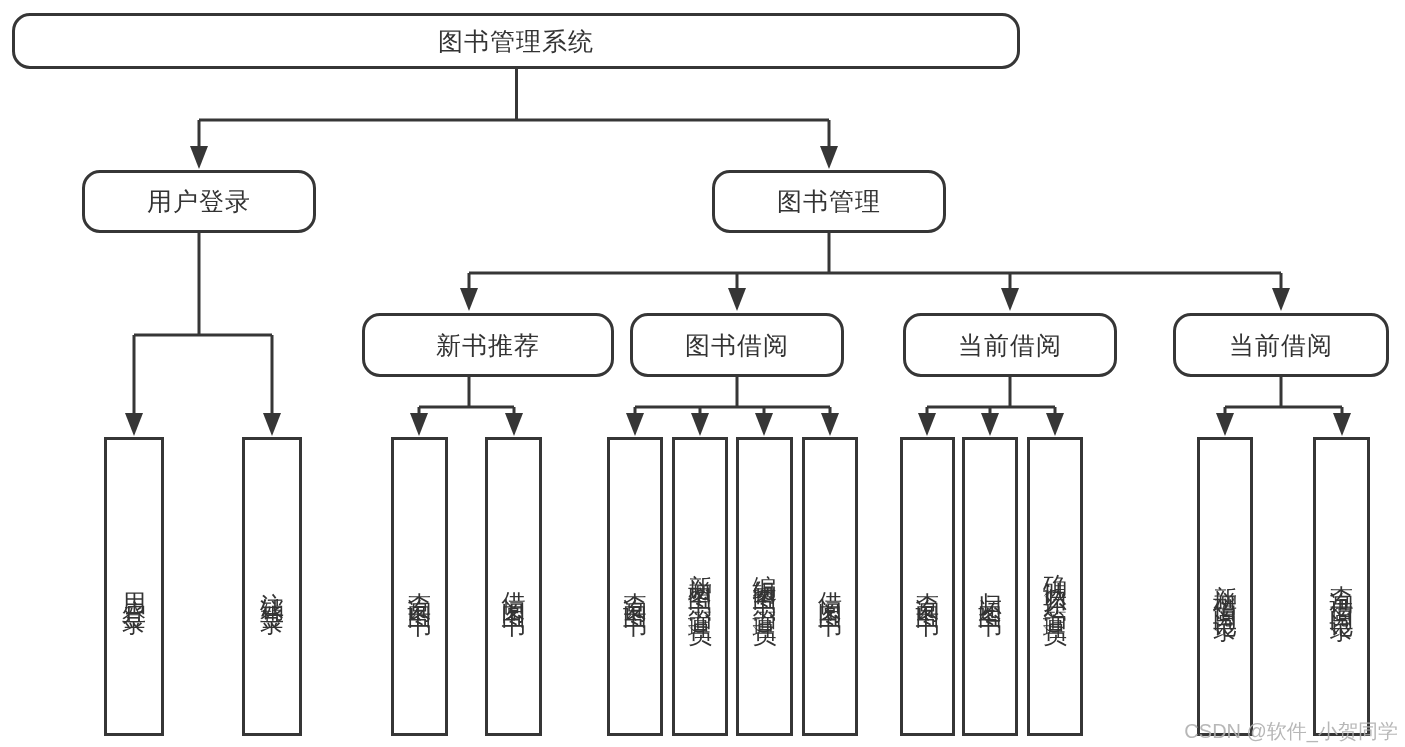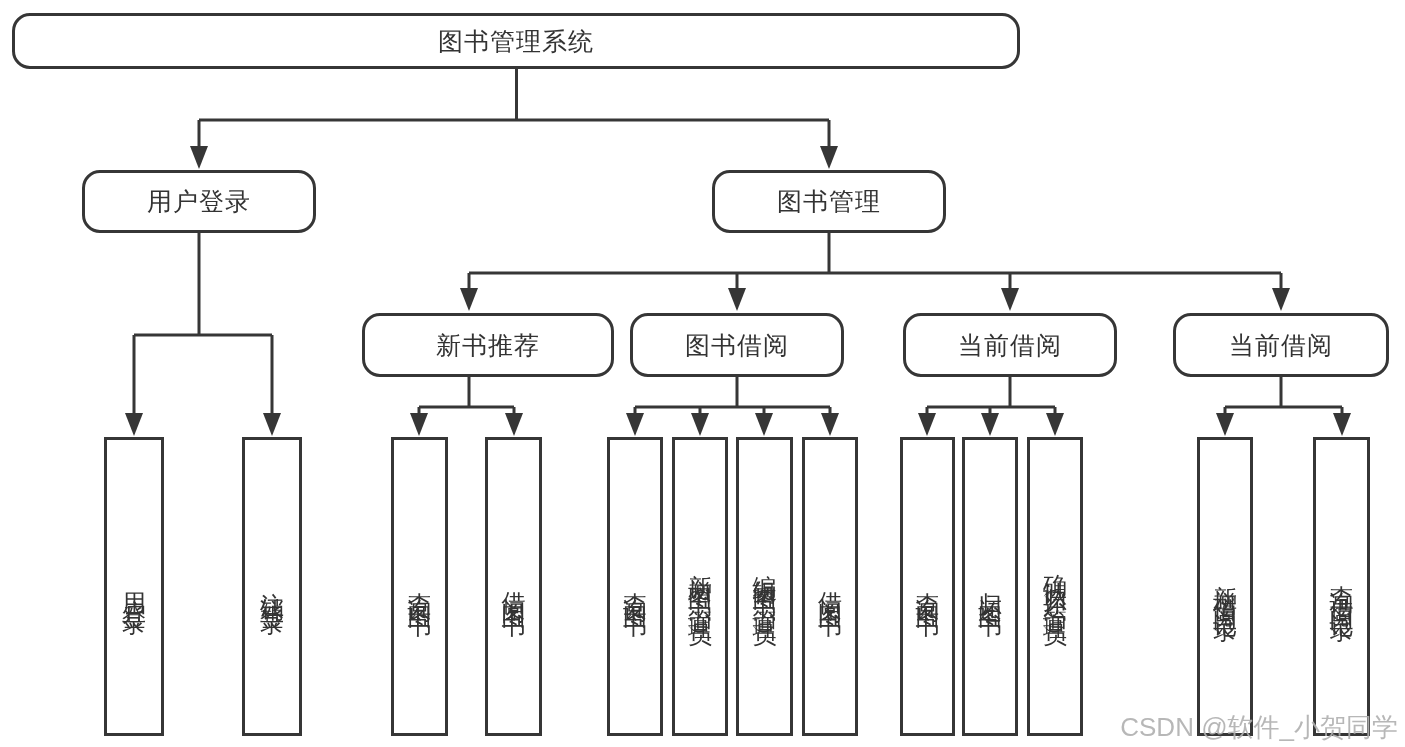--- a/index.html
+++ b/index.html
@@ -36,21 +36,21 @@
     writing-mode: vertical-rl;
     text-orientation: mixed;
     font-size: 24px;
     letter-spacing: 7px;
     line-height: 1;
   }
   .watermark {
     position: absolute;
     right: 7px;
     bottom: 2px;
-    font-size: 26px;
+    font-size: 20px;
     color: var(--watermark);
     opacity: 0.9;
     z-index: 5;
     white-space: nowrap;
   }
 </style>
 </head>
 <body>
 
 <div class="canvas">

